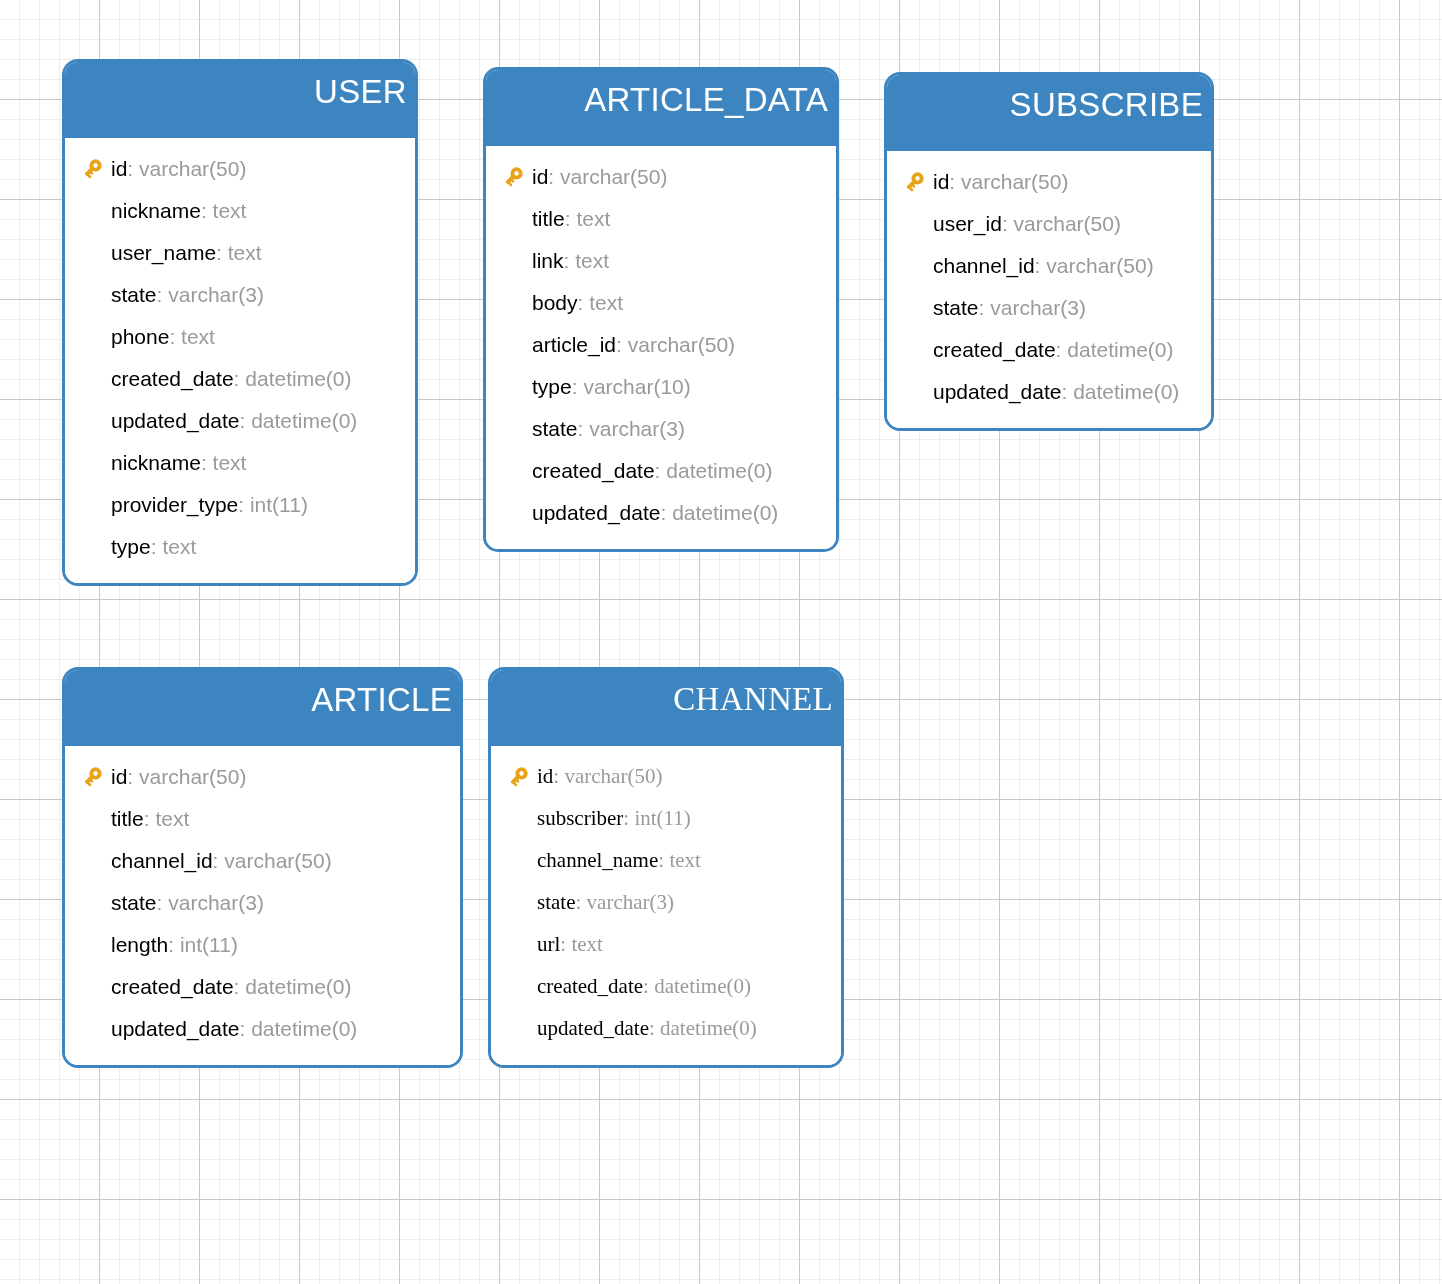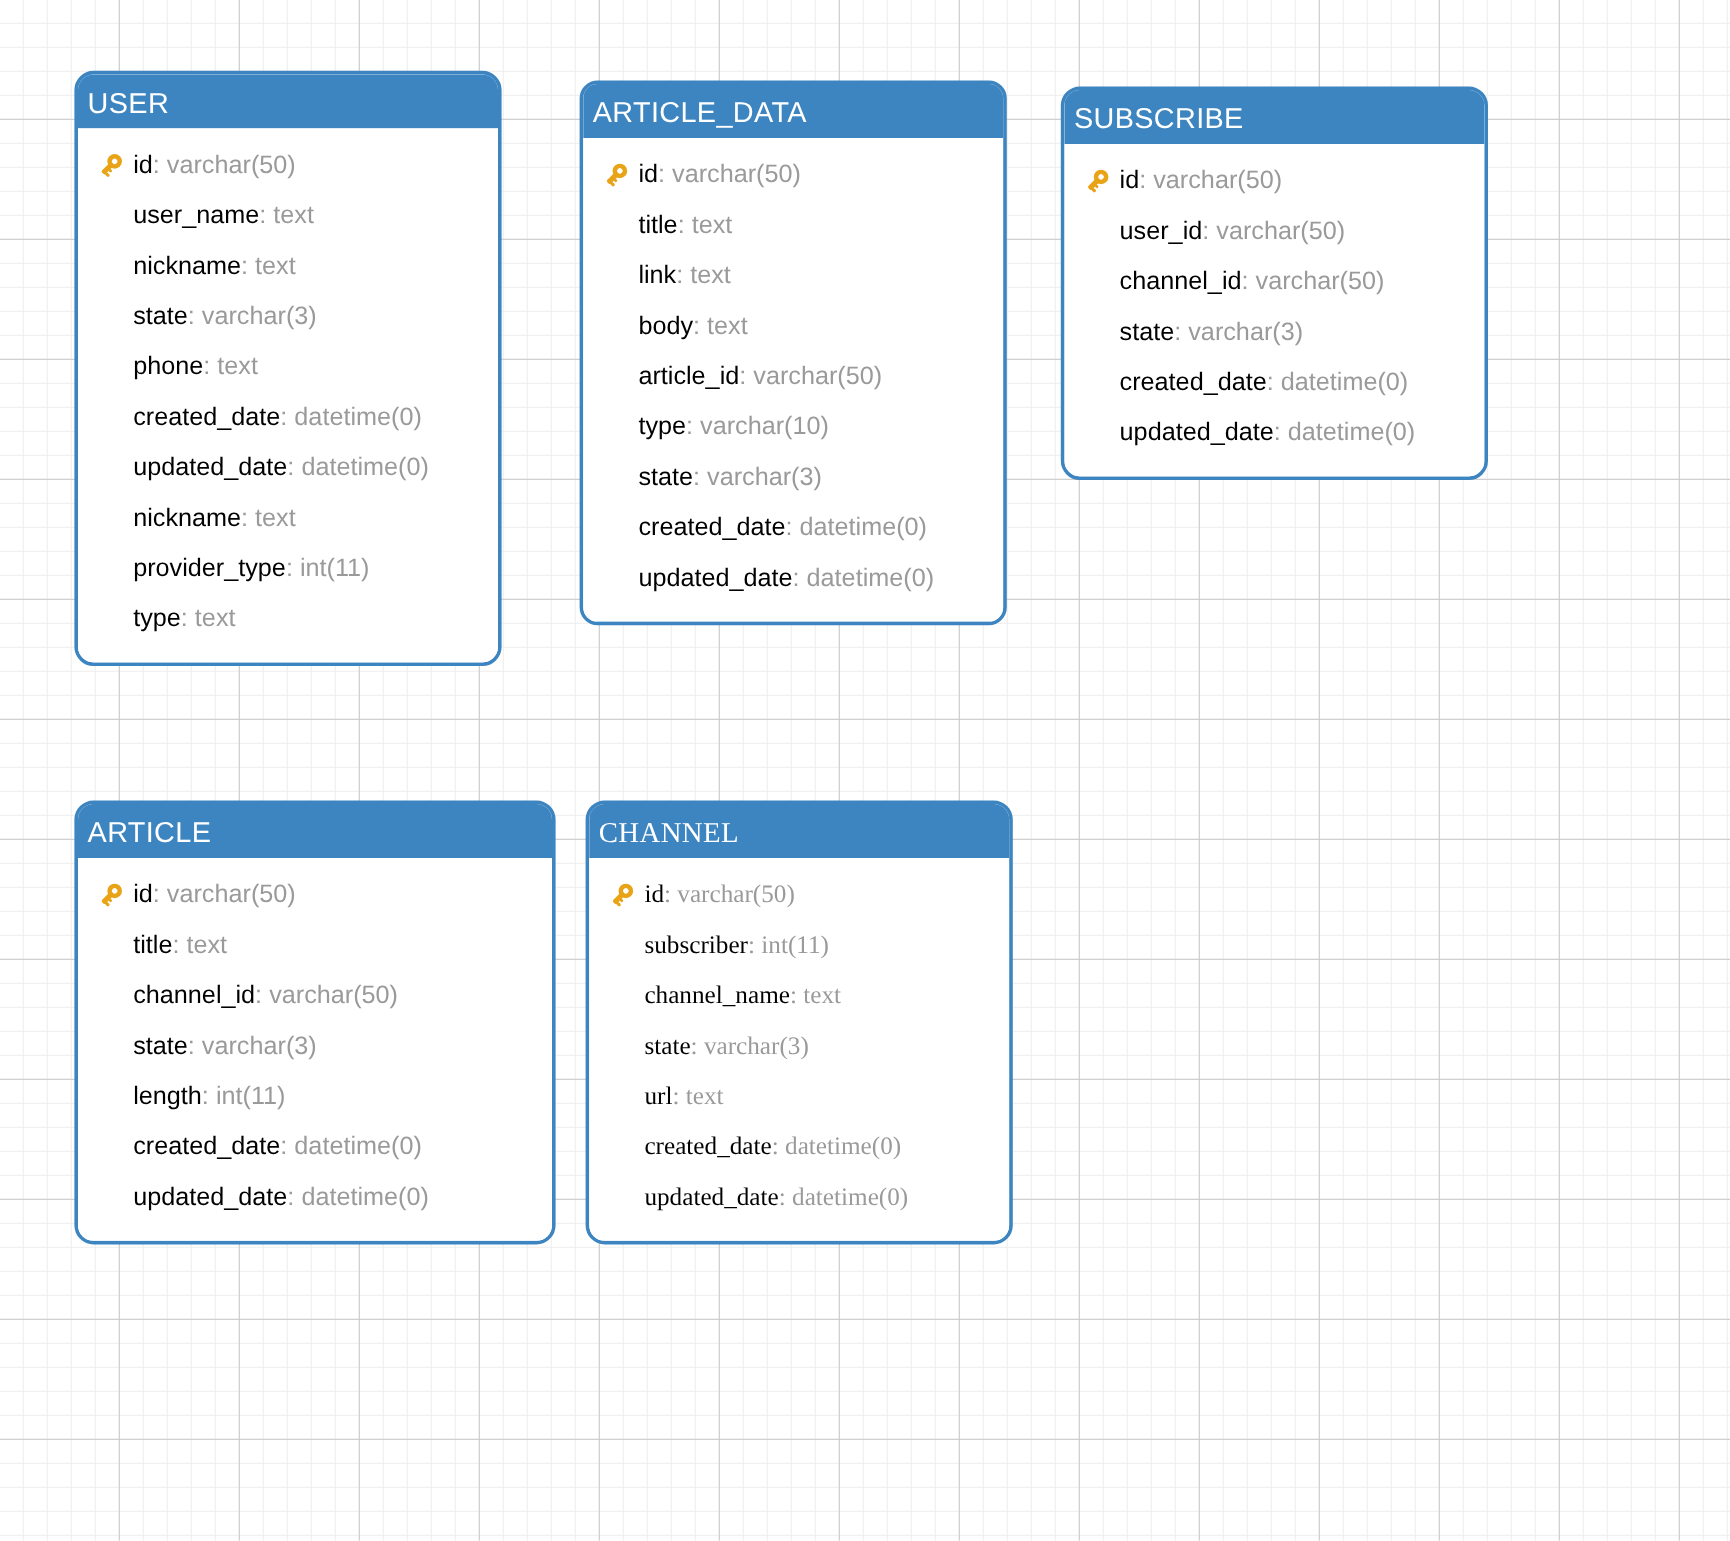--- a/index.html
+++ b/index.html
@@ -41,26 +41,26 @@
     box-sizing: border-box;
     background: #ffffff;
     border: 3px solid #3d85c0;
     border-radius: 16px;
     overflow: hidden;
   }
 
   .entity-header {
     background: #3d85c0;
     color: #ffffff;
-    text-align: left;
-    font-size: 24px;
+    text-align: right;
+    font-size: 33px;
     font-weight: 400;
     letter-spacing: 0.3px;
     line-height: 1;
-    padding: 13px 8px 8px 8px;
+    padding: 13px 8px 30px 8px;
     white-space: nowrap;
   }
 
   .entity-body {
     background: #ffffff;
     padding: 9px 10px 16px 10px;
   }
 
   .field-row {
     display: flex;
@@ -109,25 +109,25 @@
                 <rect x="1.6" y="9.9" width="10.5" height="4.2" rx="1.4" fill="#e8a317"></rect>
                 <rect x="2.2" y="13.4" width="2.6" height="4.1" rx="1.1" fill="#e8a317"></rect>
                 <rect x="6.3" y="13.4" width="2.4" height="3.1" rx="1.1" fill="#e8a317"></rect>
               </g>
             </svg>
           </span>
           <span class="field-text"><span class="field-name">id</span><span class="field-sep">:</span> <span class="field-type">varchar(50)</span></span>
         </div>
         <div class="field-row">
           <span class="pk-slot"></span>
+          <span class="field-text"><span class="field-name">nickname</span><span class="field-sep">:</span> <span class="field-type">text</span></span>
+        </div>
+        <div class="field-row">
+          <span class="pk-slot"></span>
           <span class="field-text"><span class="field-name">user_name</span><span class="field-sep">:</span> <span class="field-type">text</span></span>
-        </div>
-        <div class="field-row">
-          <span class="pk-slot"></span>
-          <span class="field-text"><span class="field-name">nickname</span><span class="field-sep">:</span> <span class="field-type">text</span></span>
         </div>
         <div class="field-row">
           <span class="pk-slot"></span>
           <span class="field-text"><span class="field-name">state</span><span class="field-sep">:</span> <span class="field-type">varchar(3)</span></span>
         </div>
         <div class="field-row">
           <span class="pk-slot"></span>
           <span class="field-text"><span class="field-name">phone</span><span class="field-sep">:</span> <span class="field-type">text</span></span>
         </div>
         <div class="field-row">
@@ -196,21 +196,21 @@
         <div class="field-row">
           <span class="pk-slot"></span>
           <span class="field-text"><span class="field-name">created_date</span><span class="field-sep">:</span> <span class="field-type">datetime(0)</span></span>
         </div>
         <div class="field-row">
           <span class="pk-slot"></span>
           <span class="field-text"><span class="field-name">updated_date</span><span class="field-sep">:</span> <span class="field-type">datetime(0)</span></span>
         </div>
       </div>
     </div>
-    <div class="entity" style="left: 884px; top: 72px; width: 356px;">
+    <div class="entity" style="left: 884px; top: 72px; width: 330px;">
       <div class="entity-header">SUBSCRIBE</div>
       <div class="entity-body">
         <div class="field-row">
           <span class="pk-slot">
             <svg width="24" height="24" viewBox="0 0 24 24">
               <g transform="rotate(-45 12 12)">
                 <circle cx="15.6" cy="12" r="6.1" fill="#e8a317"></circle>
                 <circle cx="15.6" cy="12" r="2.25" fill="#ffffff"></circle>
                 <rect x="1.6" y="9.9" width="10.5" height="4.2" rx="1.4" fill="#e8a317"></rect>
                 <rect x="2.2" y="13.4" width="2.6" height="4.1" rx="1.1" fill="#e8a317"></rect>

